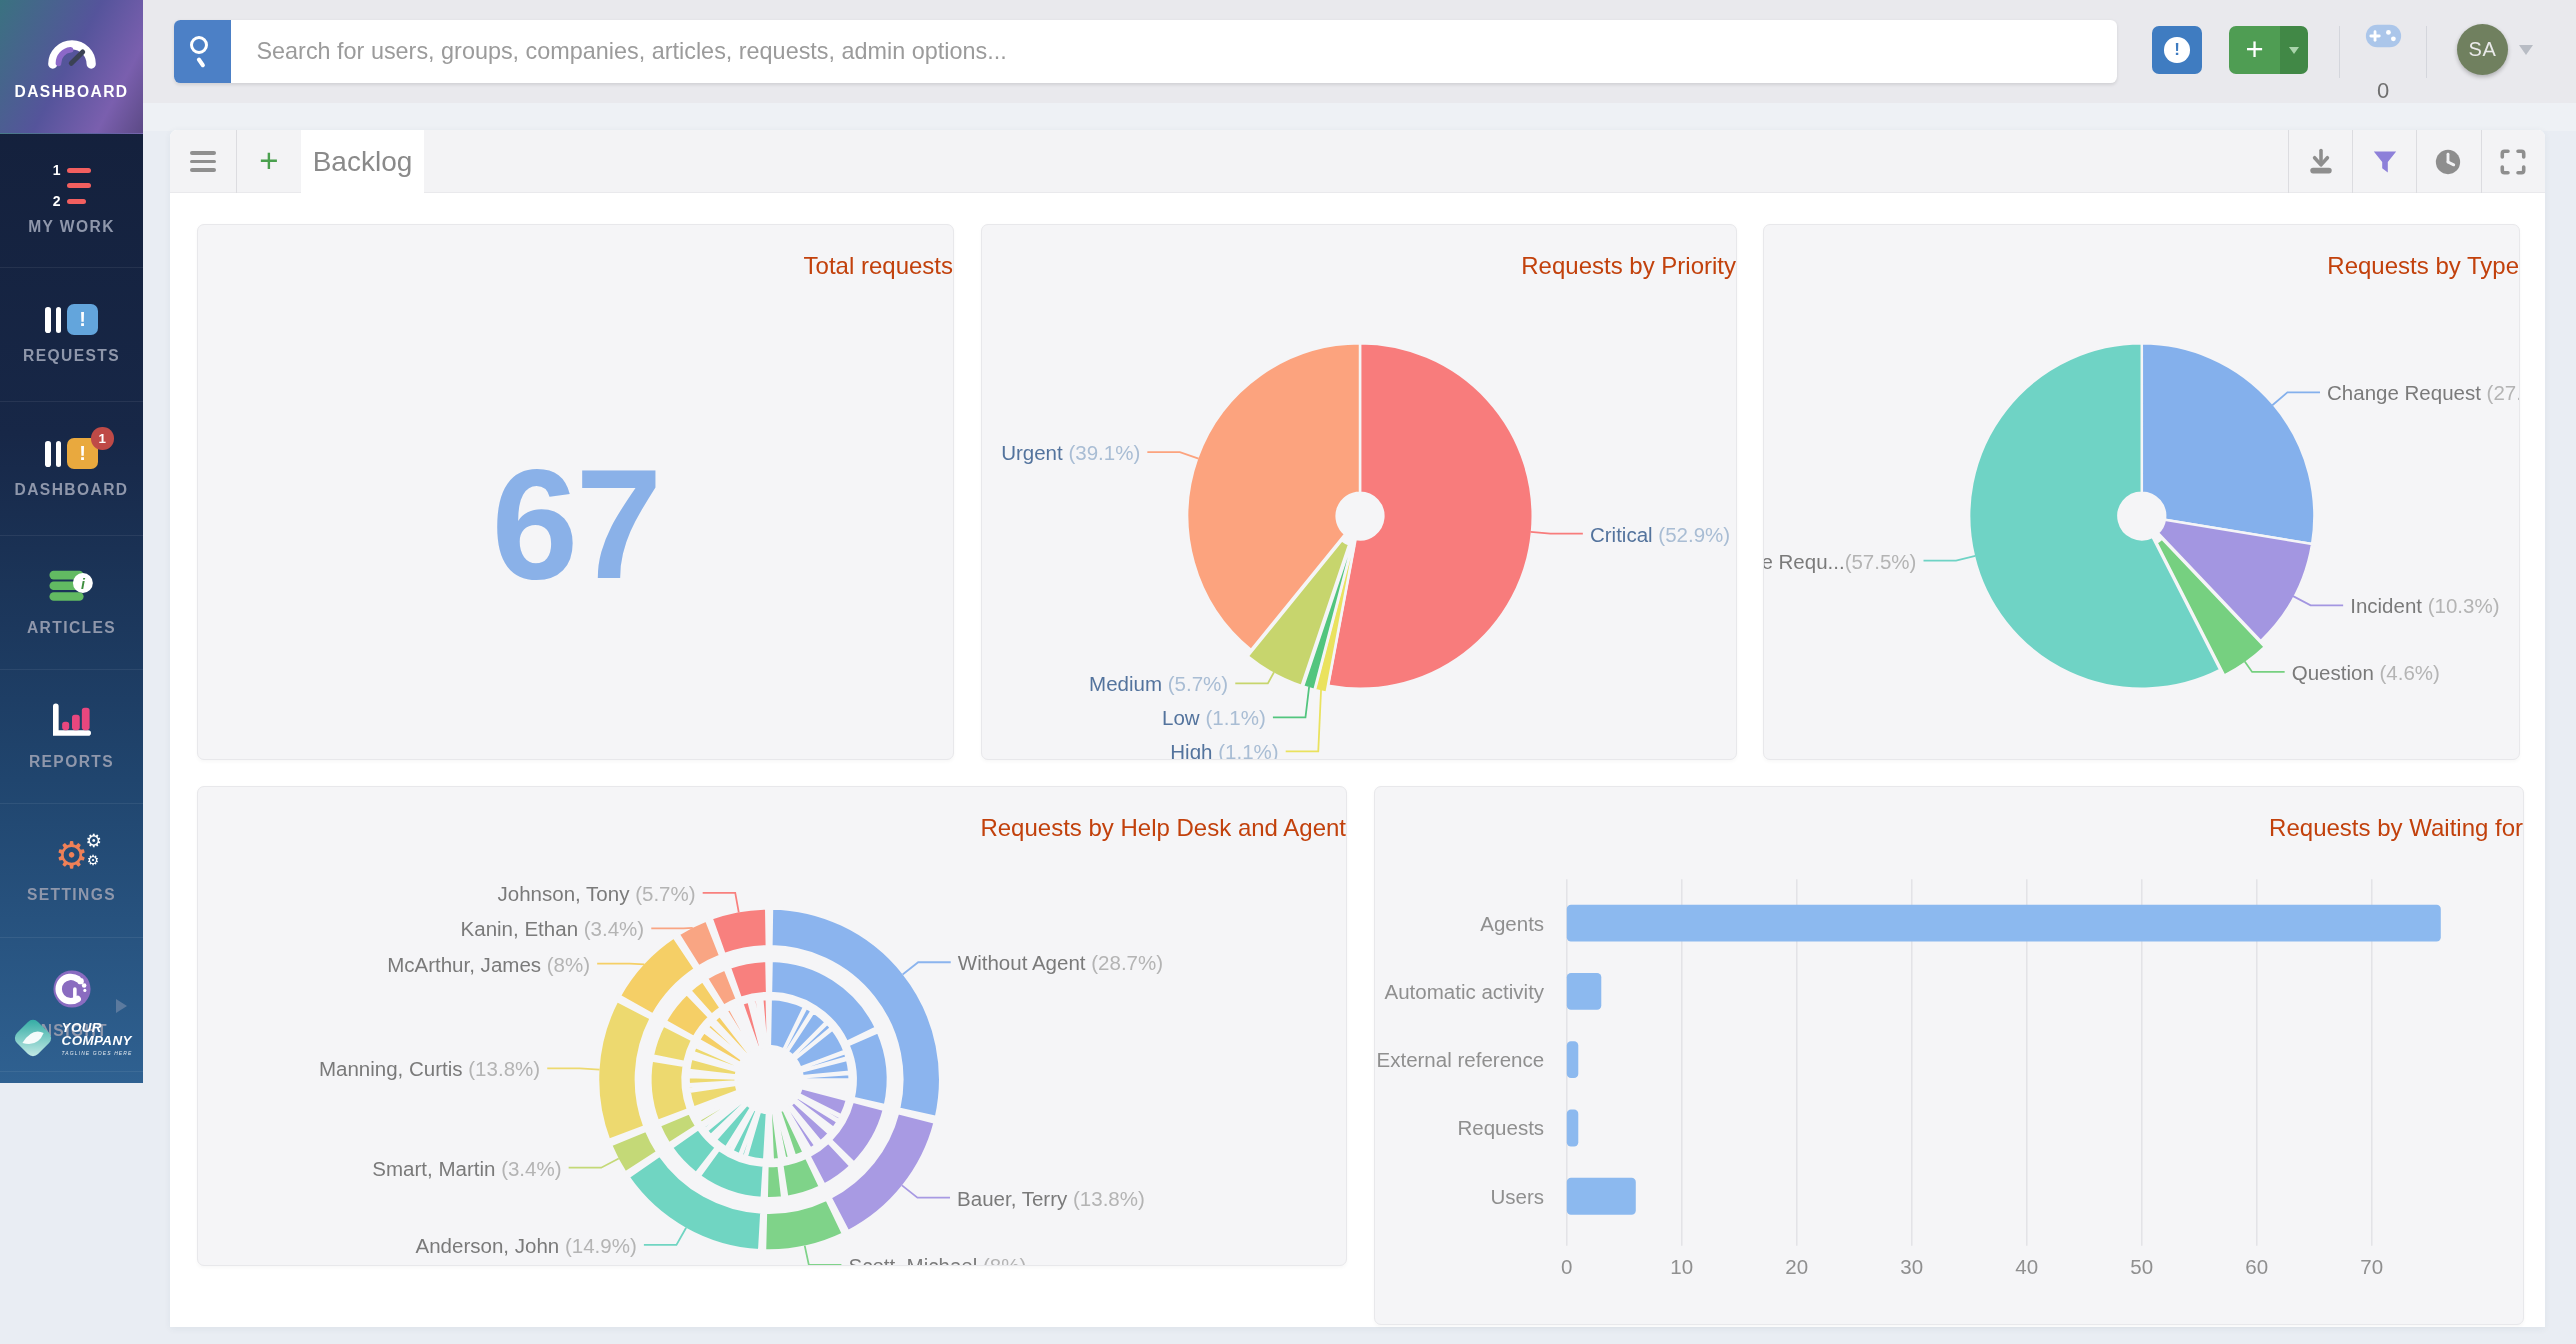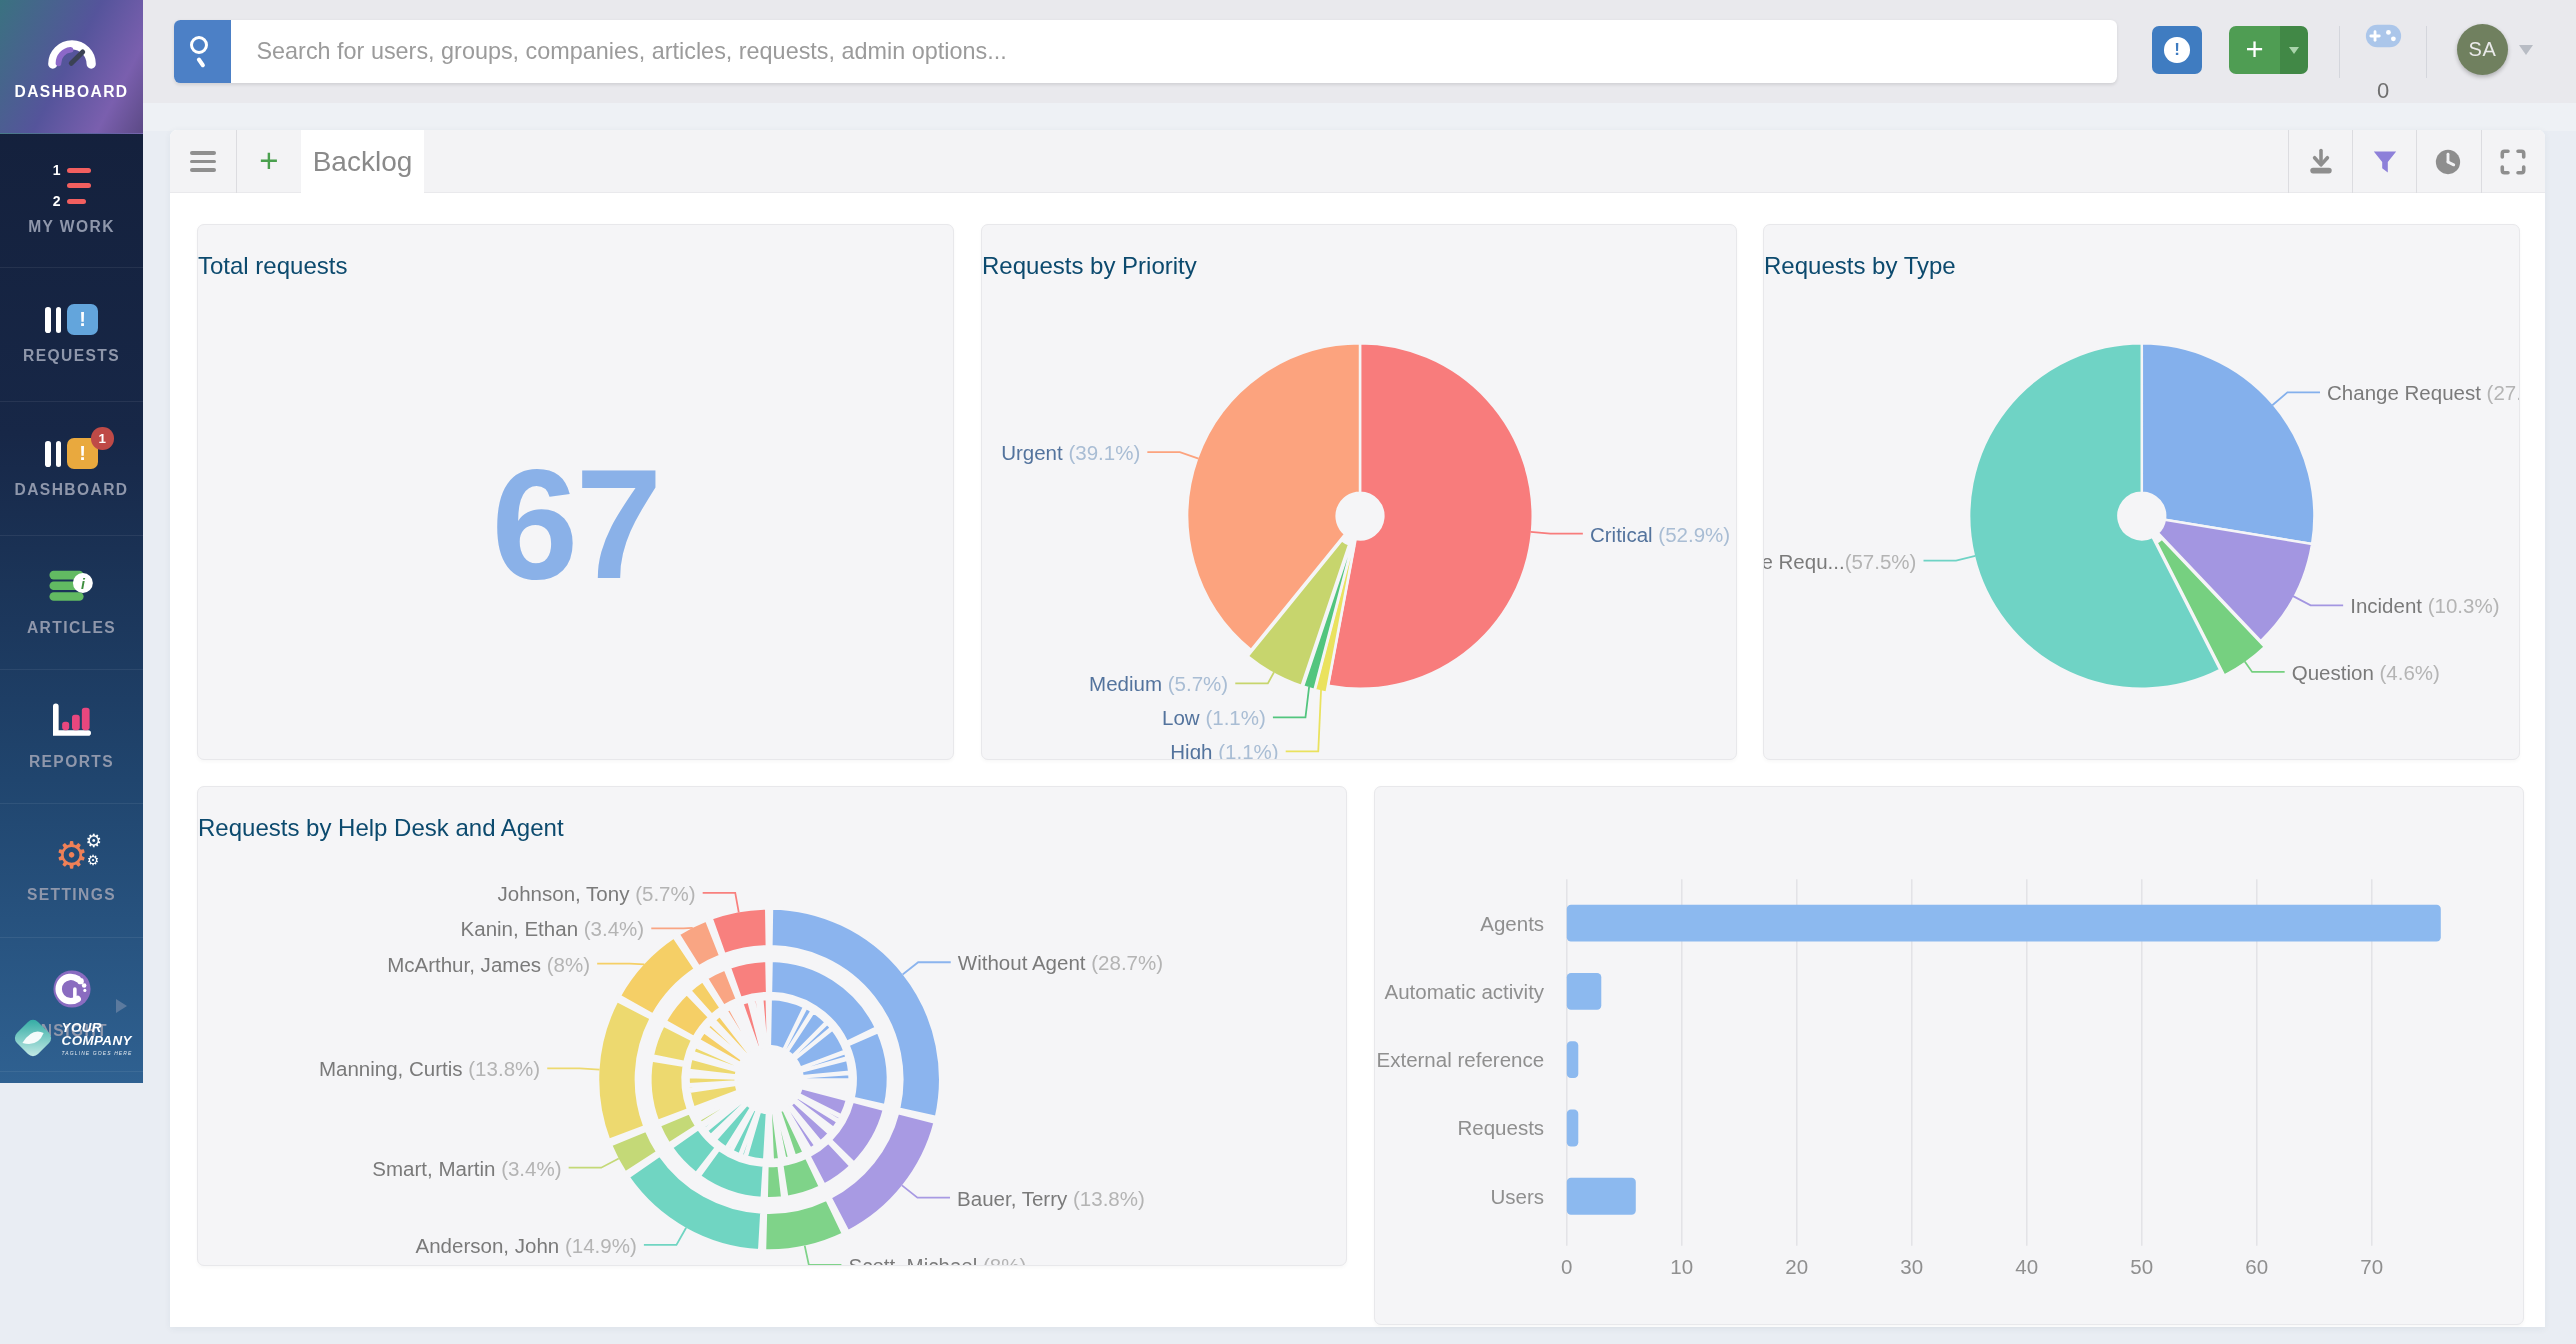--- a/index.html
+++ b/index.html
@@ -72,21 +72,21 @@
   .tr-div{position:absolute;top:0;width:0.7px;height:63px;background:#dcdce0;}
   .hamburger{display:flex;flex-direction:column;gap:5px;}
   .hamburger i{width:25.5px;height:3.5px;border-radius:2.1px;background:#8f8f8f;}
   .plus-glyph{color:#4aa04e;font-size:33px;font-weight:400;line-height:1;margin-top:-2.8px;}
   .tab-active{position:absolute;left:131px;top:0;width:123px;height:64px;background:#fff;
     display:flex;align-items:center;justify-content:center;font-size:28px;color:#8a8a8a;cursor:pointer;z-index:2;}
 
   
   .card{position:absolute;background:#f5f5f7;border:0.7px solid #e8e8eb;border-radius:7px;
     overflow:hidden;box-shadow:0 1.4px 3.5px rgba(0,0,0,.03);}
-  .card-title{position:absolute;top:27px;left:0;width:100%;text-align:left;font-size:24px;color:#0c4a6e;}
+  .card-title{position:absolute;top:27px;left:0;width:100%;text-align:right;font-size:24px;color:#c2410c;}
   .bignum{position:absolute;left:0;top:221px;width:100%;text-align:center;
     font-size:156px;font-weight:700;color:#8ab1e8;line-height:1;letter-spacing:-2.8px;}
   .chart-svg{position:absolute;left:0;top:0;}
   svg text{font-family:"Liberation Sans",sans-serif;}
 </style>
 </head>
 <body>
 
 <aside class="sidebar">
   <div class="sb-item active">
@@ -423,20 +423,21 @@
       <polyline points="630.6150837507354,250.24754588719745 610.0368435216544,249.31117954637318 564.0368435216544,249.31117954637318" fill="none" stroke="#f5cf66" stroke-width="2.5"></polyline>
       <text x="554.0368435216544" y="249.31117954637318" font-size="29" text-anchor="end" dominant-baseline="central"><tspan fill="#7a7a7a">McArthur, James </tspan><tspan fill="#b4b4b4">(8%)</tspan></text>
       <polyline points="699.0880035580766,198.6288241765738 686.4982706398522,199.31117954637318 640.4982706398522,199.31117954637318" fill="none" stroke="#f9a583" stroke-width="2.5"></polyline>
       <text x="630.4982706398522" y="199.31117954637318" font-size="29" text-anchor="end" dominant-baseline="central"><tspan fill="#7a7a7a">Kanin, Ethan </tspan><tspan fill="#b4b4b4">(3.4%)</tspan></text>
       <polyline points="764.1250854870194,176.86075780272222 759.1230121271717,149.31117954637318 713.1230121271717,149.31117954637318" fill="none" stroke="#f8807e" stroke-width="2.5"></polyline>
       <text x="703.1230121271717" y="149.31117954637318" font-size="29" text-anchor="end" dominant-baseline="central"><tspan fill="#7a7a7a">Johnson, Tony </tspan><tspan fill="#b4b4b4">(5.7%)</tspan></text>
     </svg>
 </section>
 
 <section class="card" style="left:1374px;top:786px;width:1150px;height:539px">
+  <div class="card-title">Requests by Waiting for</div>
   <svg id="chart-waiting" class="chart-svg" width="1150" height="539" viewBox="0 0 1625 761">
       <line x1="271" y1="130" x2="271" y2="648" stroke="#e1e1e5" stroke-width="2"></line>
       <text x="271" y="688" font-size="29" fill="#8f8f8f" text-anchor="middle">0</text>
       <line x1="433.5" y1="130" x2="433.5" y2="648" stroke="#e1e1e5" stroke-width="2"></line>
       <text x="433.5" y="688" font-size="29" fill="#8f8f8f" text-anchor="middle">10</text>
       <line x1="596" y1="130" x2="596" y2="648" stroke="#e1e1e5" stroke-width="2"></line>
       <text x="596" y="688" font-size="29" fill="#8f8f8f" text-anchor="middle">20</text>
       <line x1="758.5" y1="130" x2="758.5" y2="648" stroke="#e1e1e5" stroke-width="2"></line>
       <text x="758.5" y="688" font-size="29" fill="#8f8f8f" text-anchor="middle">30</text>
       <line x1="921" y1="130" x2="921" y2="648" stroke="#e1e1e5" stroke-width="2"></line>

